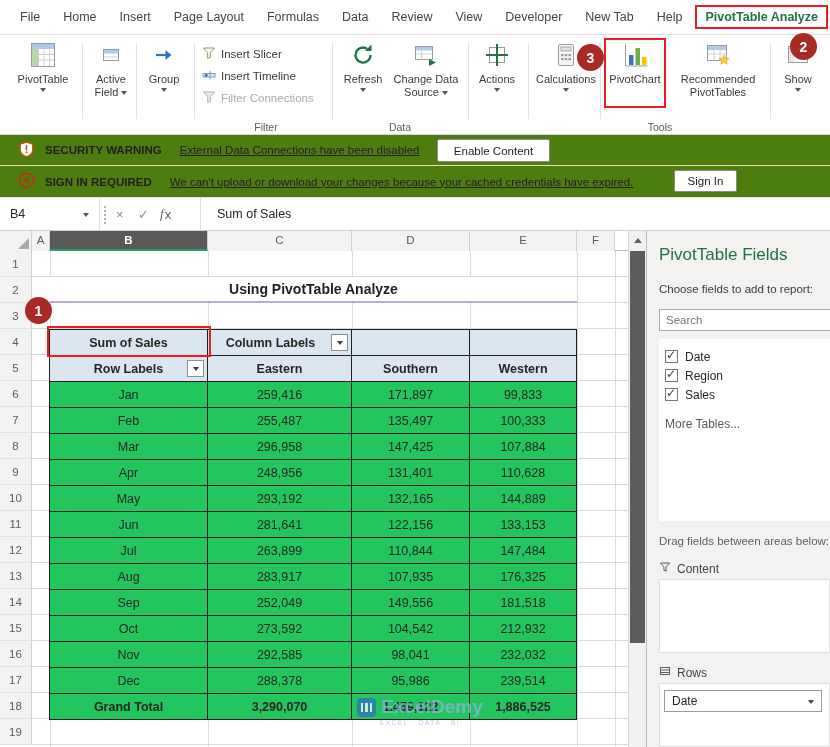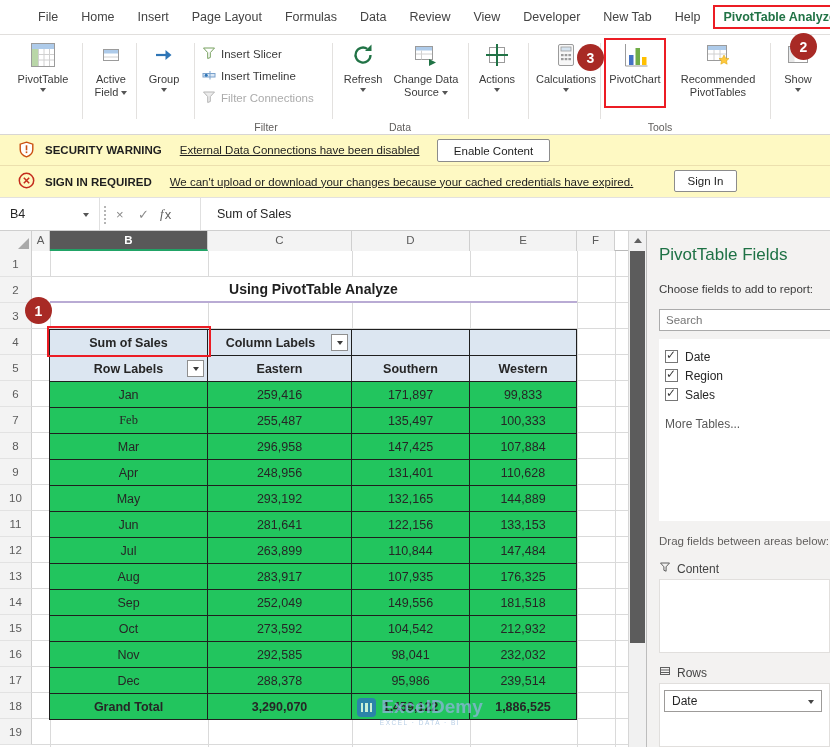--- a/index.html
+++ b/index.html
@@ -1,21 +1,21 @@
 <!DOCTYPE html>
 <html><head>
 <meta charset="utf-8">
 <style>
   * { margin:0; padding:0; box-sizing:border-box; }
   body { font-family:"Liberation Sans","DejaVu Sans",sans-serif; background:#fff; }
   .app { position:relative; width:830px; height:747px; background:#fff; overflow:hidden; color:#262626; font-size:12px; }
 
   
   .tabbar { position:absolute; top:0; left:0; right:0; height:35px; background:#fff;
-            border-bottom:1px solid #e1dfdd; display:flex; align-items:center; padding-left:28px; gap:3px; }
+            border-bottom:1px solid #e1dfdd; display:flex; align-items:center; padding-left:10px; gap:3px; }
   .tab { padding:5px 10px; font-size:12.5px; color:#444; white-space:nowrap; }
   .tab.active { color:#217346; font-weight:bold; border:2px solid #ec1c24; padding:3px 8px; }
 
   
   .ribbon { position:absolute; top:35px; left:0; right:0; height:100px; background:#fff; border-bottom:1px solid #d8d6d4; }
   .rsep { position:absolute; top:8px; height:76px; width:1px; background:#e3e1df; }
   .bigbtn { position:absolute; top:4px; display:flex; flex-direction:column; align-items:center;
             font-size:11px; color:#3b3b3b; text-align:center; line-height:13px; cursor:default; }
   .bigbtn .bicon { height:32px; display:flex; align-items:center; justify-content:center; margin-bottom:2px; }
   .chev { width:0; height:0; border-left:3.5px solid transparent; border-right:3.5px solid transparent;
@@ -23,21 +23,21 @@
   .inlinechev { margin-left:3px; margin-top:0; vertical-align:middle; }
   .smallbtn { position:absolute; left:202px; height:20px; display:flex; align-items:center; gap:5px;
               font-size:11.5px; color:#3b3b3b; white-space:nowrap; }
   .smallbtn.disabled { color:#ababab; }
   .glabel { position:absolute; top:86px; font-size:10.5px; color:#605e5c; text-align:center; }
   .redbox { position:absolute; border:2px solid #ec1c24; z-index:20; pointer-events:none; }
   .stepcircle { position:absolute; width:27px; height:27px; border-radius:50%; background:#a82a25; color:#fff;
                 font-weight:bold; font-size:14px; display:flex; align-items:center; justify-content:center; z-index:40; }
 
   
-  .msgbar { position:absolute; left:0; right:0; height:31px; background:#fef9c3; display:flex; align-items:center;
+  .msgbar { position:absolute; left:0; right:0; height:31px; background:#4d7c0f; display:flex; align-items:center;
             padding-left:18px; gap:10px; font-size:11.5px; color:#1f1f1f; }
   .msgbar .mtitle { font-weight:bold; }
   .msgbar .mlink { text-decoration:underline; margin-left:8px; }
   .msgbtn { position:absolute; top:4px; background:#fff; border:1px solid #8c8c8c; border-radius:2px;
             font-size:11.5px; font-family:inherit; color:#1f1f1f; cursor:pointer; }
 
   
   .formulabar { position:absolute; top:197px; left:0; right:0; height:34px; background:#fff;
                 border-top:1px solid #e3e1df; border-bottom:1px solid #cfcfcf; }
   .namebox { position:absolute; left:0; top:0; width:100px; height:100%; border-right:1px solid #e0e0e0;
@@ -421,21 +421,21 @@
         <div class="pcell" style="width:107px">Western</div>
       </div>
       <div>
           <div class="prow">
             <div class="pcell" style="width: 158px;">Jan</div>
             <div class="pcell" style="width: 144px;">259,416</div>
             <div class="pcell" style="width: 118px;">171,897</div>
             <div class="pcell" style="width: 107px;">99,833</div>
           </div>
           <div class="prow">
-            <div class="pcell" style="width: 158px; font-family: Liberation Serif, serif;">Feb</div>
+            <div class="pcell" style="width: 158px;">Feb</div>
             <div class="pcell" style="width: 144px;">255,487</div>
             <div class="pcell" style="width: 118px;">135,497</div>
             <div class="pcell" style="width: 107px;">100,333</div>
           </div>
           <div class="prow">
             <div class="pcell" style="width: 158px;">Mar</div>
             <div class="pcell" style="width: 144px;">296,958</div>
             <div class="pcell" style="width: 118px;">147,425</div>
             <div class="pcell" style="width: 107px;">107,884</div>
           </div>

